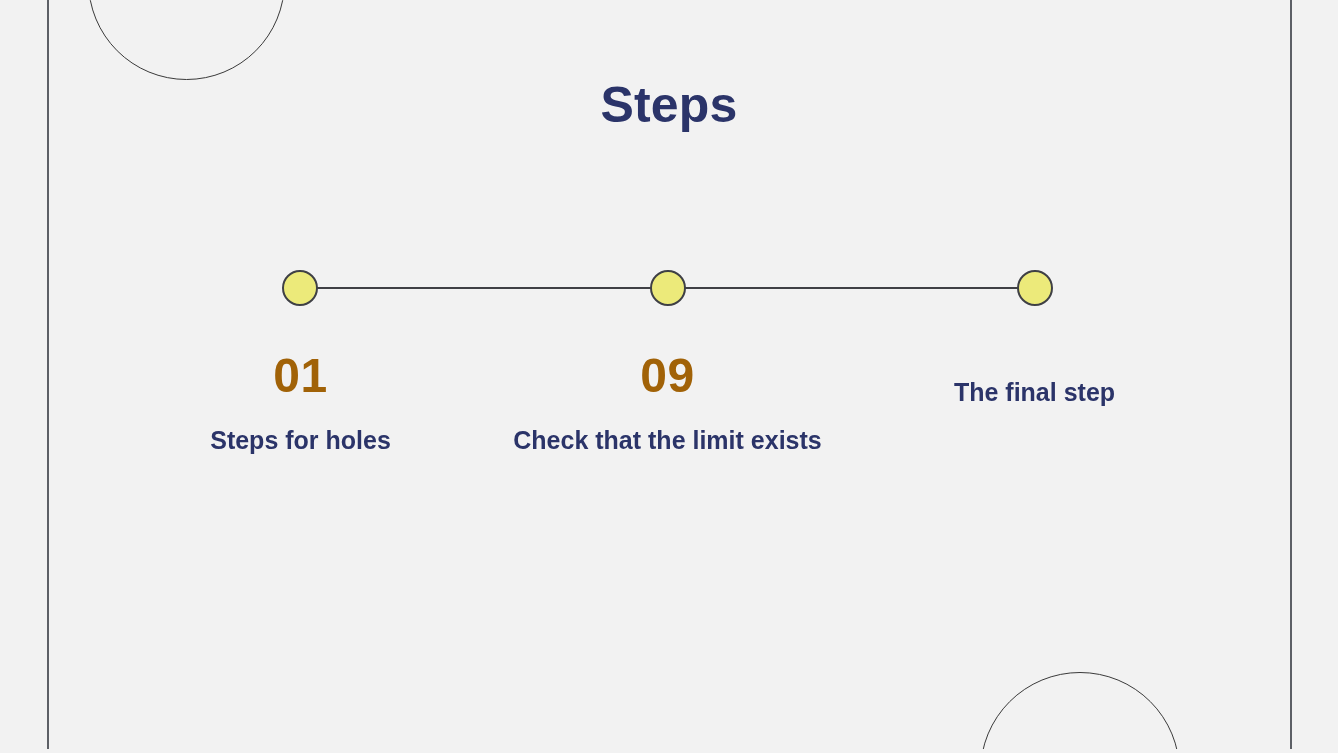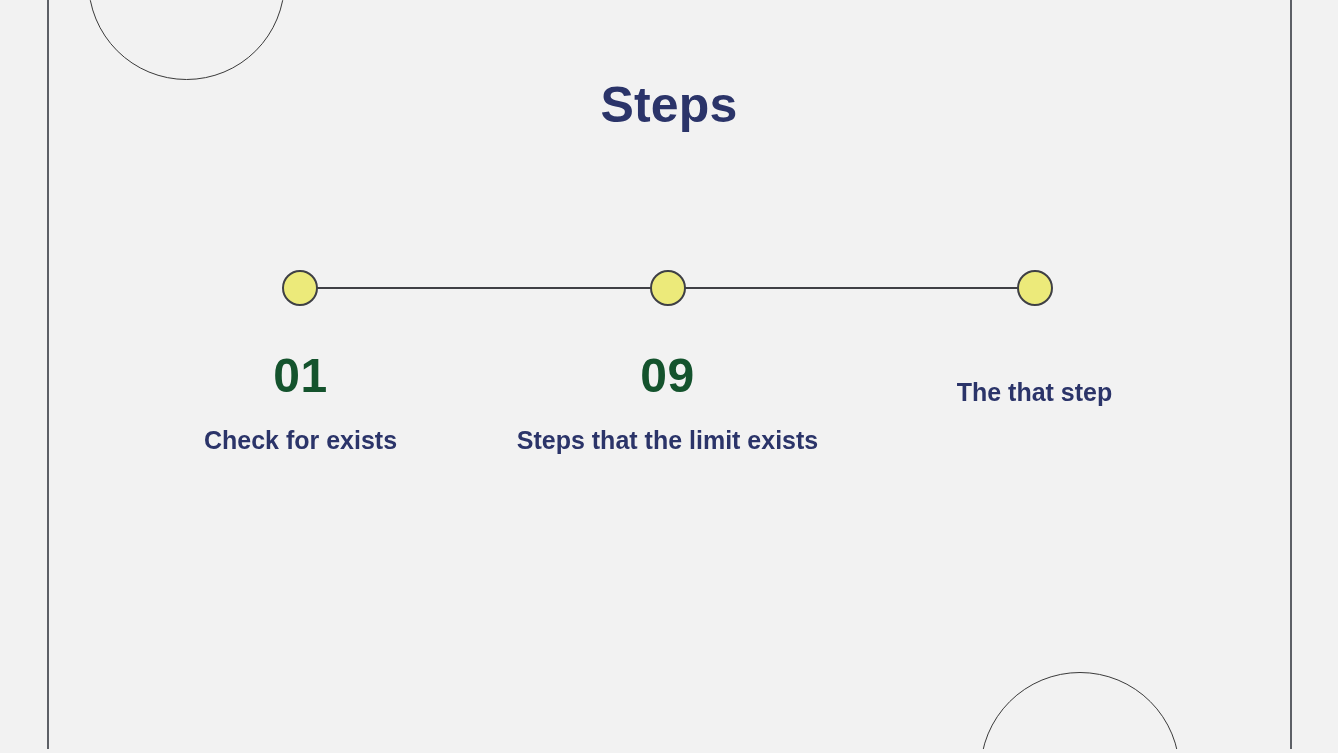--- a/index.html
+++ b/index.html
@@ -119,21 +119,21 @@
     width: 367px;
     text-align: center;
   }
   .step-1 { margin-left: 117px; }
   .step-2 { margin-left: 0px; }
   .step-3 { margin-left: 0px; }
 
   .step-number {
     font-size: 48px;
     font-weight: bold;
-    color: #14532d;
+    color: #a16207;
     line-height: 1.0;
     letter-spacing: 0.5px;
   }
   .step-label {
     margin-top: 20px;
     font-size: 25px;
     font-weight: bold;
     color: #2b3469;
     line-height: 1.62;
     padding: 0 18px;
@@ -156,27 +156,27 @@
     <div class="timeline-track"></div>
     <div class="node node-1"></div>
     <div class="node node-2"></div>
     <div class="node node-3"></div>
   </div>
 
   <div class="steps-row">
 
     <div class="step step-1">
       <div class="step-number">01</div>
-      <div class="step-label">Check for exists</div>
+      <div class="step-label">Steps for holes</div>
     </div>
 
     <div class="step step-2">
       <div class="step-number">09</div>
-      <div class="step-label">Steps that the limit exists</div>
+      <div class="step-label">Check that the limit exists</div>
     </div>
 
     <div class="step step-3">
-      <div class="step-label">The that step</div>
+      <div class="step-label">The final step</div>
     </div>
 
   </div>
 
 </div>
 
 </body></html>

